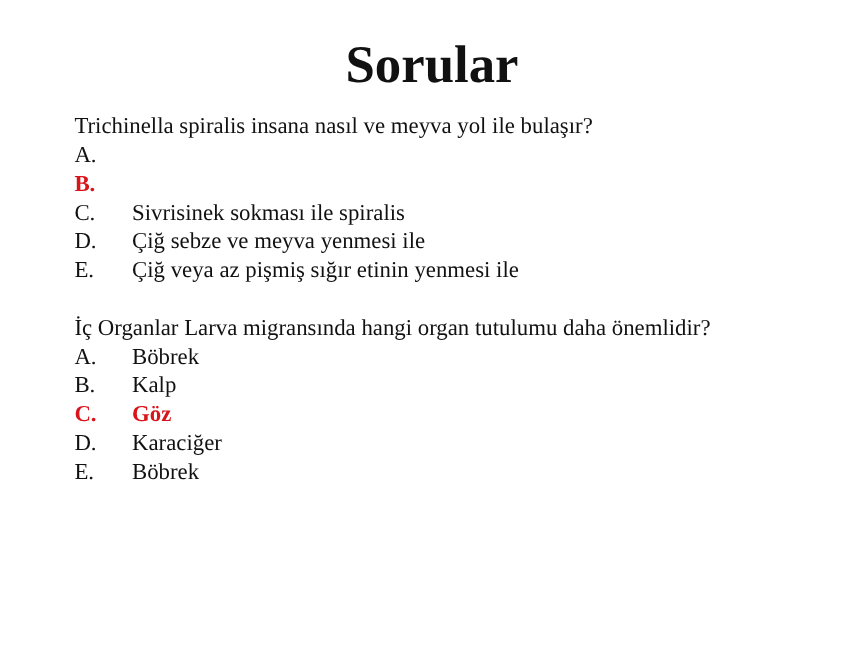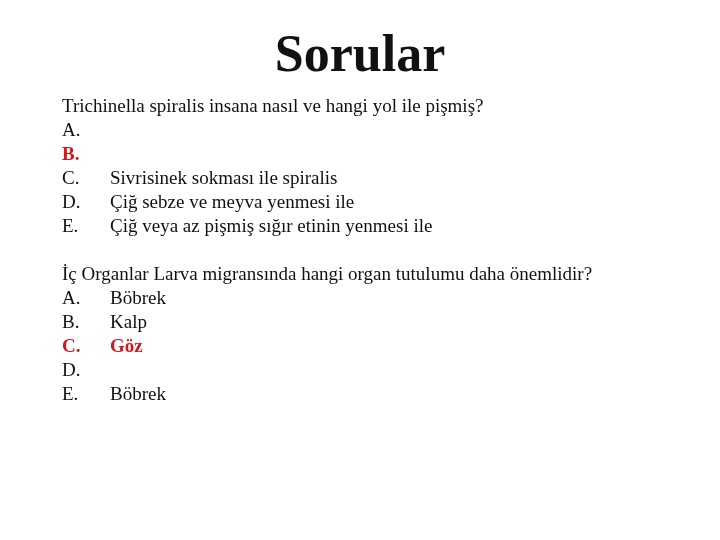--- a/index.html
+++ b/index.html
@@ -20,21 +20,21 @@
       left: 0; top: 0;
       width: 720px; height: 540px;
       background: #ffffff;
     }
     .title {
       position: absolute;
       top: 28px;
       left: 0;
       width: 720px;
       text-align: center;
-      font-size: 52px;
+      font-size: 44px;
       font-weight: bold;
       line-height: 52px;
       color: #111111;
     }
     .content {
       position: absolute;
       left: 62px;
       top: 94px;
       width: 640px;
       font-size: 19px;
@@ -62,21 +62,21 @@
   </style>
 </head>
 <body>
 
 <div class="slide">
   <div class="title">Sorular</div>
 
   <div class="content">
 
     <div class="question-block">
-      <p class="question">Trichinella spiralis insana nasıl ve hangi yol ile pişmiş?</p>
+      <p class="question">Trichinella spiralis insana nasıl ve meyva yol ile bulaşır?</p>
       <div class="option">
         <span class="letter">A.</span>
       </div>
       <div class="option correct">
         <span class="letter">B.</span>
       </div>
       <div class="option">
         <span class="letter">C.</span>
         <span class="text">Sivrisinek sokması ile spiralis</span>
       </div>
@@ -101,20 +101,21 @@
       <div class="option">
         <span class="letter">B.</span>
         <span class="text">Kalp</span>
       </div>
       <div class="option correct">
         <span class="letter">C.</span>
         <span class="text">Göz</span>
       </div>
       <div class="option">
         <span class="letter">D.</span>
+        <span class="text">Karaciğer</span>
       </div>
       <div class="option">
         <span class="letter">E.</span>
         <span class="text">Böbrek</span>
       </div>
     </div>
 
   </div>
 </div>
 

